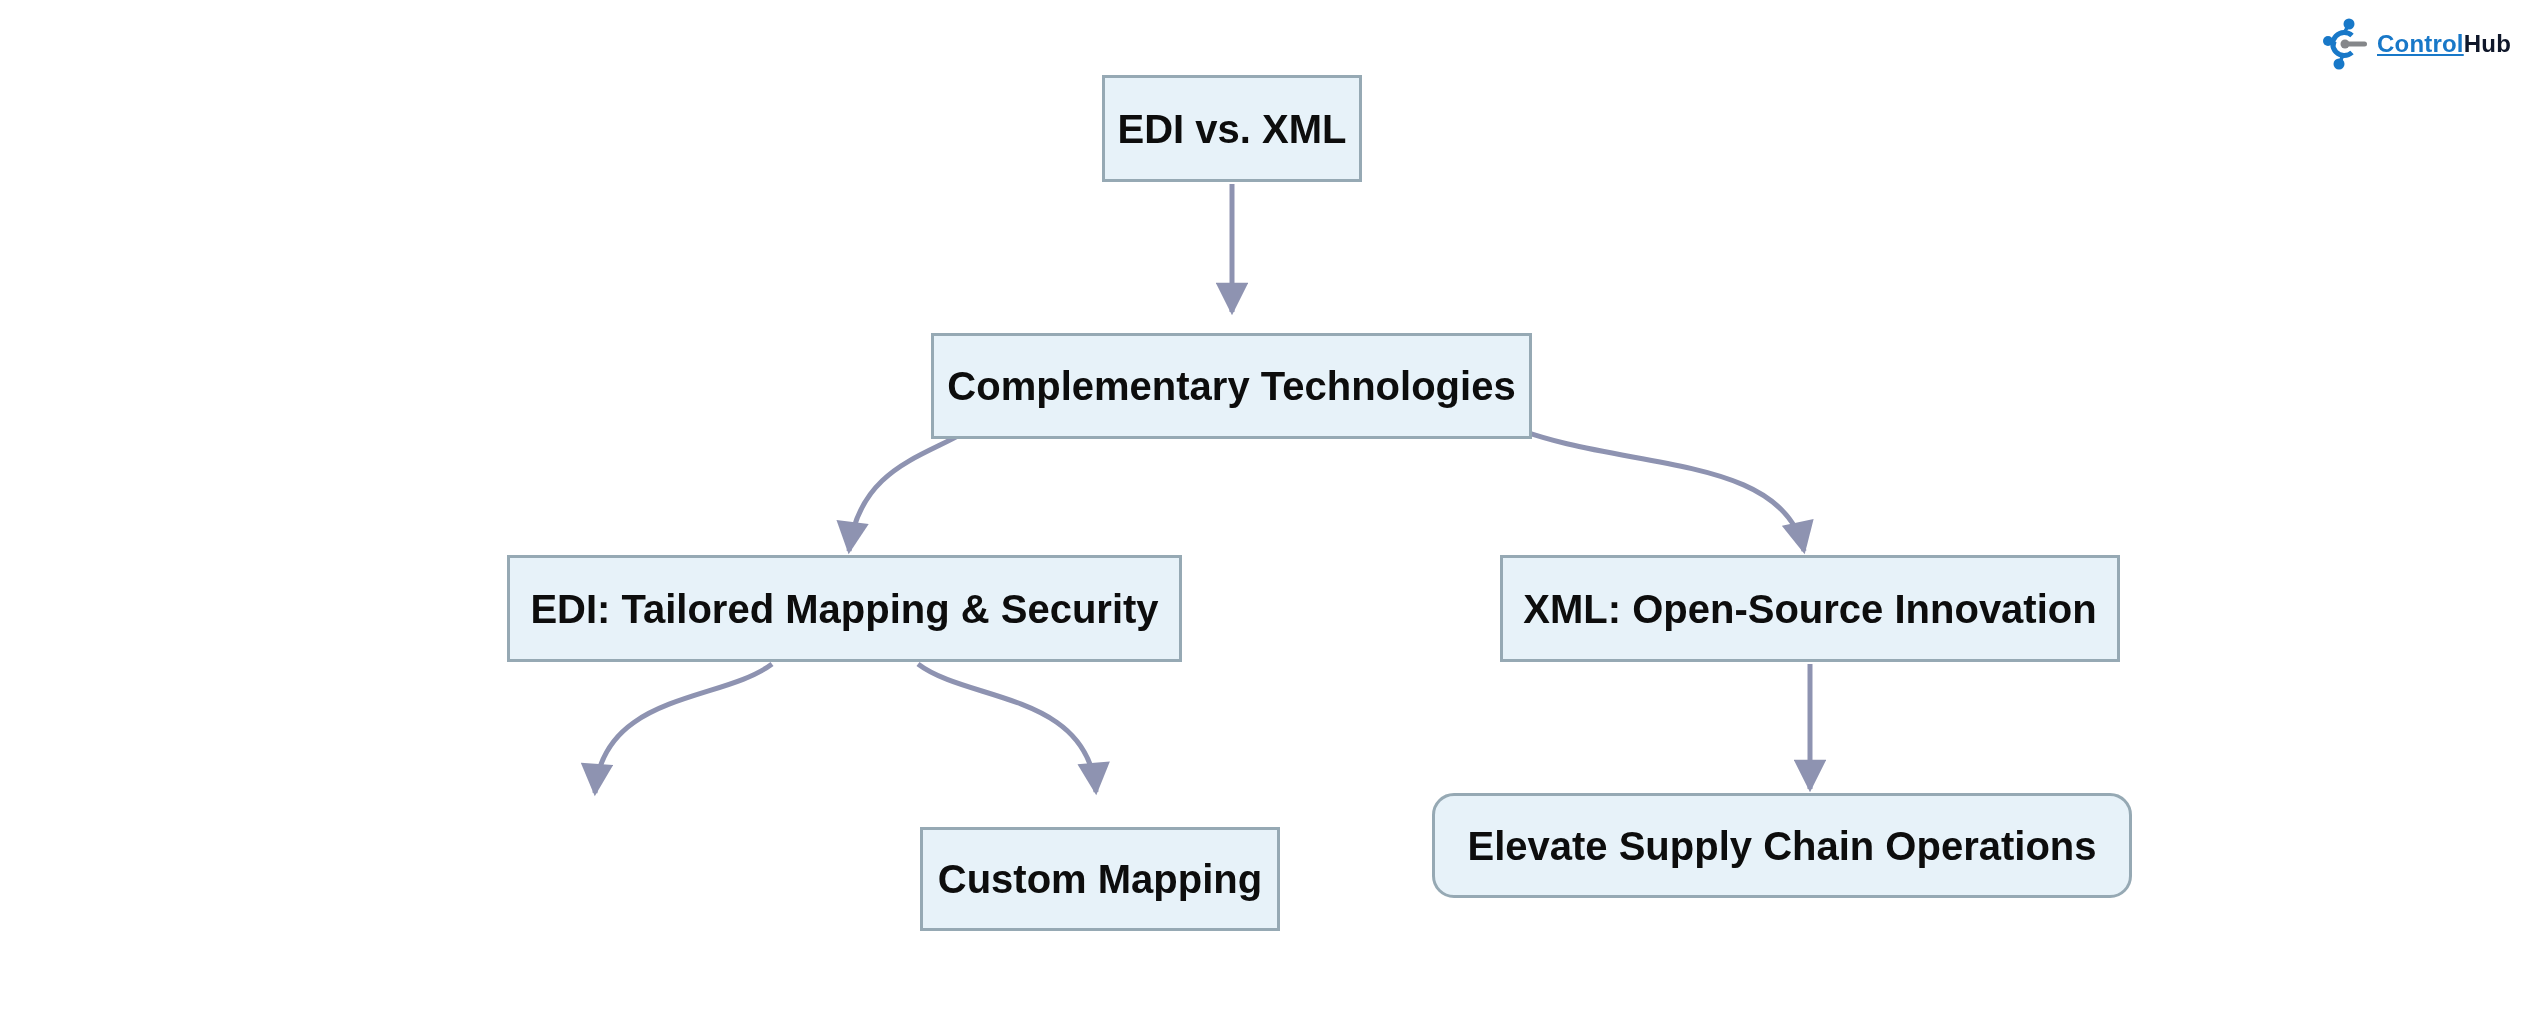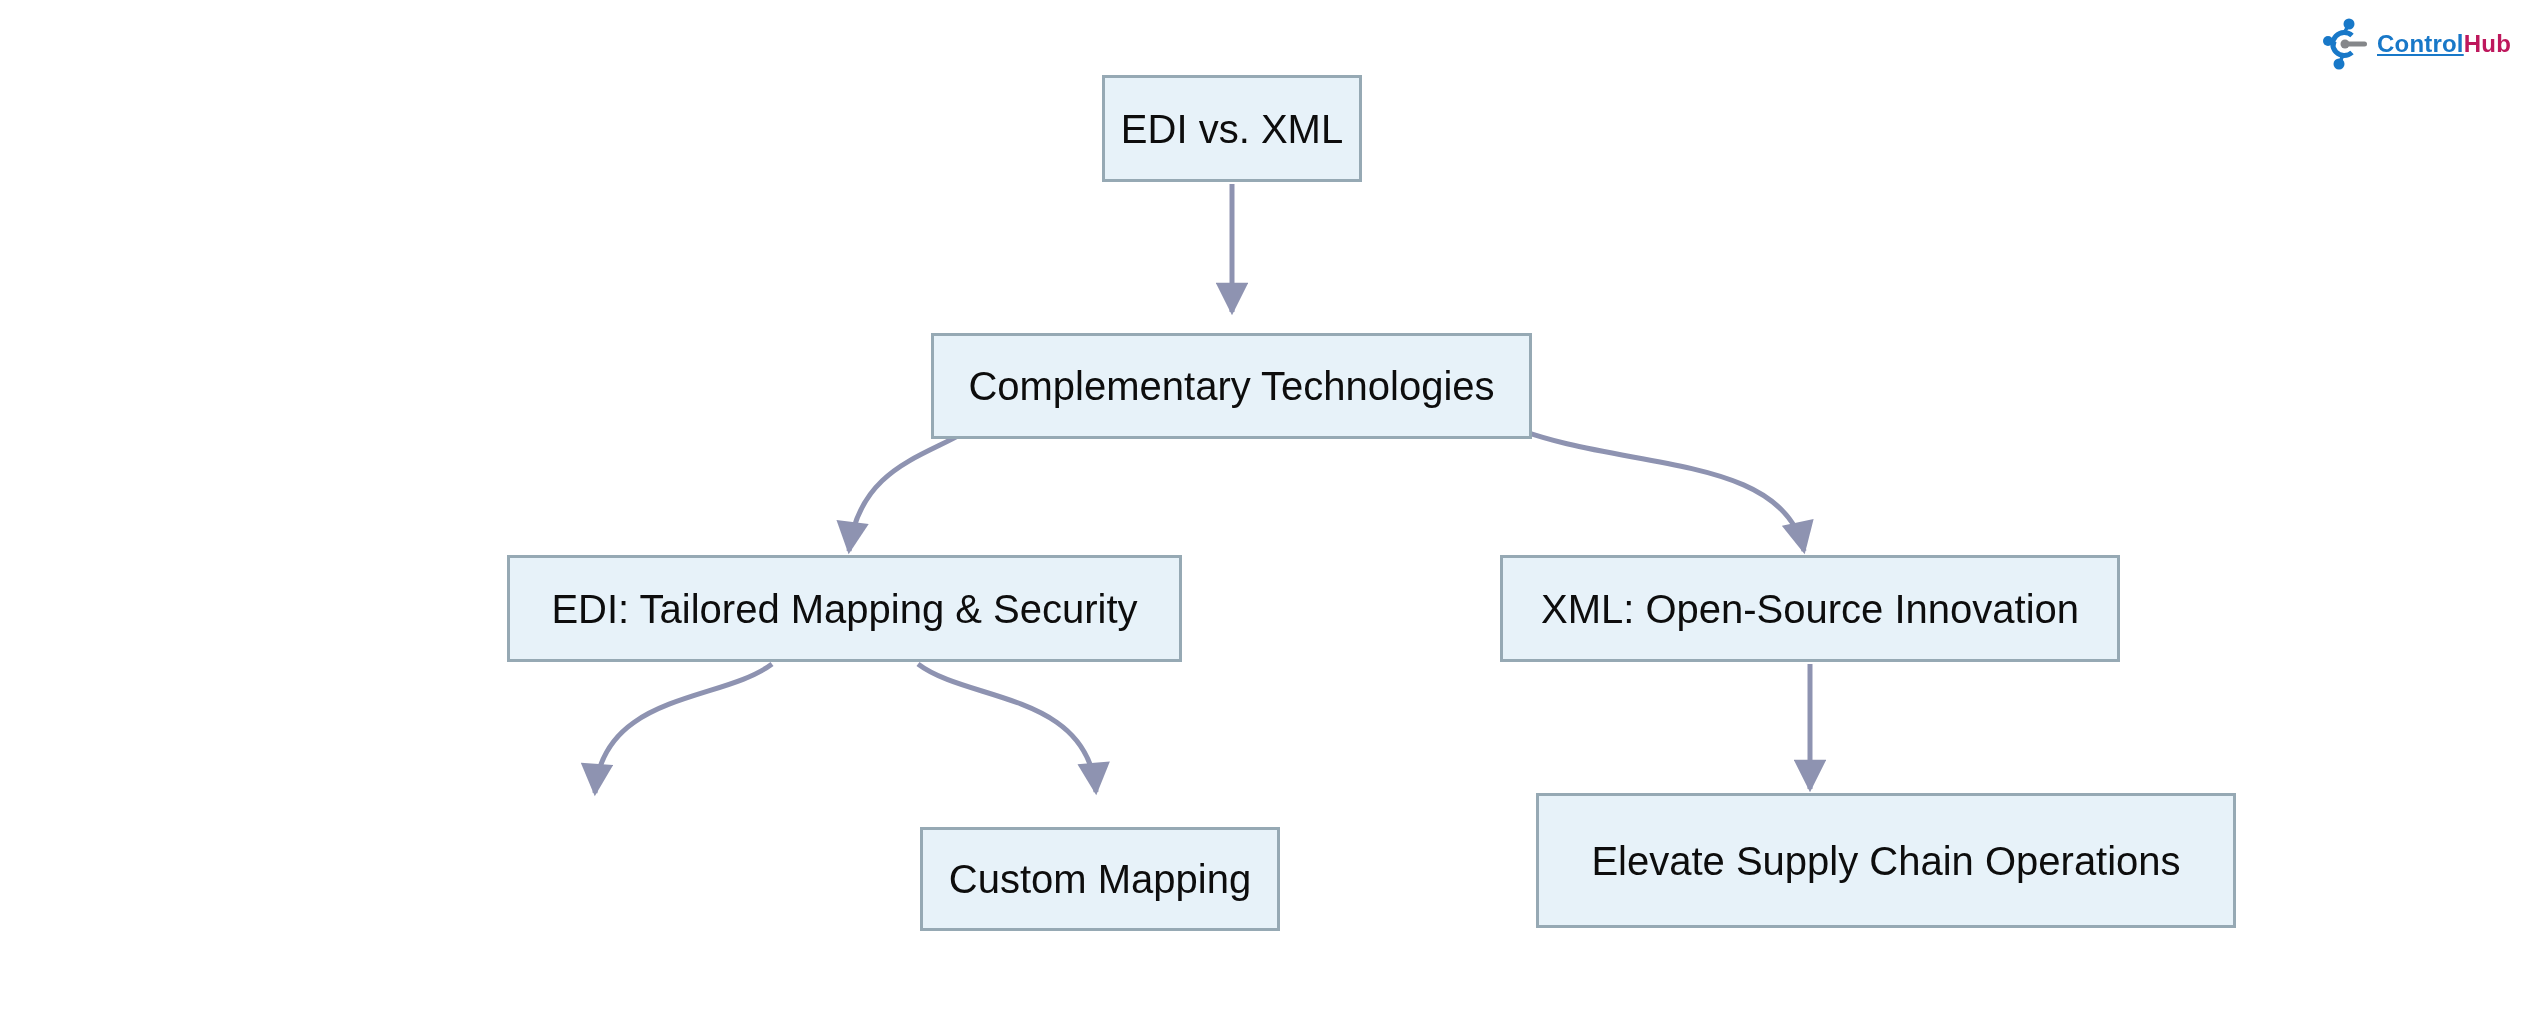--- a/index.html
+++ b/index.html
@@ -13,41 +13,42 @@
   #edge-layer{position:absolute;left:0;top:0;width:2533px;height:1023px;}
   .node{
     position:absolute;
     background:#e7f2f9;
     border:3px solid #96a9b4;
     box-sizing:border-box;
     display:flex;align-items:center;justify-content:center;
     font-size:40px;line-height:1;color:#0d0d0d;
     white-space:nowrap;
     z-index:2;
+    font-weight:bold;
   }
   
   .node--root        {left:1102px;top:75px; width:260px;height:107px;}
   .node--complementary{left:931px; top:317px;width:601px;height:106px;margin-top:16px;}
   .node--edi         {left:507px; top:555px;width:675px;height:107px;}
   .node--xml         {left:1500px;top:555px;width:620px;height:107px;}
   .node--secure      {left:403px; top:797px;width:380px;height:103px;}
   .node--custom      {left:920px; top:796px;width:360px;height:104px;margin-top:31px;}
-  .node--elevate     {left:1536px;top:793px;width:700px;height:135px;}
+  .node--elevate     {left:1432px;top:793px;width:700px;height:105px;border-radius:22px;}
 
   .edge{stroke:#8e93b1;stroke-width:5;fill:none;}
 
   
   #logo{
     position:absolute;right:22px;top:18px;
     display:flex;align-items:center;gap:8px;
     z-index:3;
   }
   #logo-text{font-size:24px;font-weight:bold;letter-spacing:0.2px;}
   #logo-text .control{color:#1878c8;text-decoration:underline;}
-  #logo-text .hub{color:#be185d;}
+  #logo-text .hub{color:#0f172a;}
 </style>
 </head>
 <body>
 
 <div id="canvas">
 
   <svg id="edge-layer" viewBox="0 0 2533 1023" xmlns="http://www.w3.org/2000/svg">
     <defs>
       <marker id="arrowhead" viewBox="0 0 10 10" refX="9" refY="5" markerWidth="7" markerHeight="6.5" orient="auto-start-reverse">
         <path d="M 0 0 L 10 5 L 0 10 z" fill="#8e93b1"></path>

